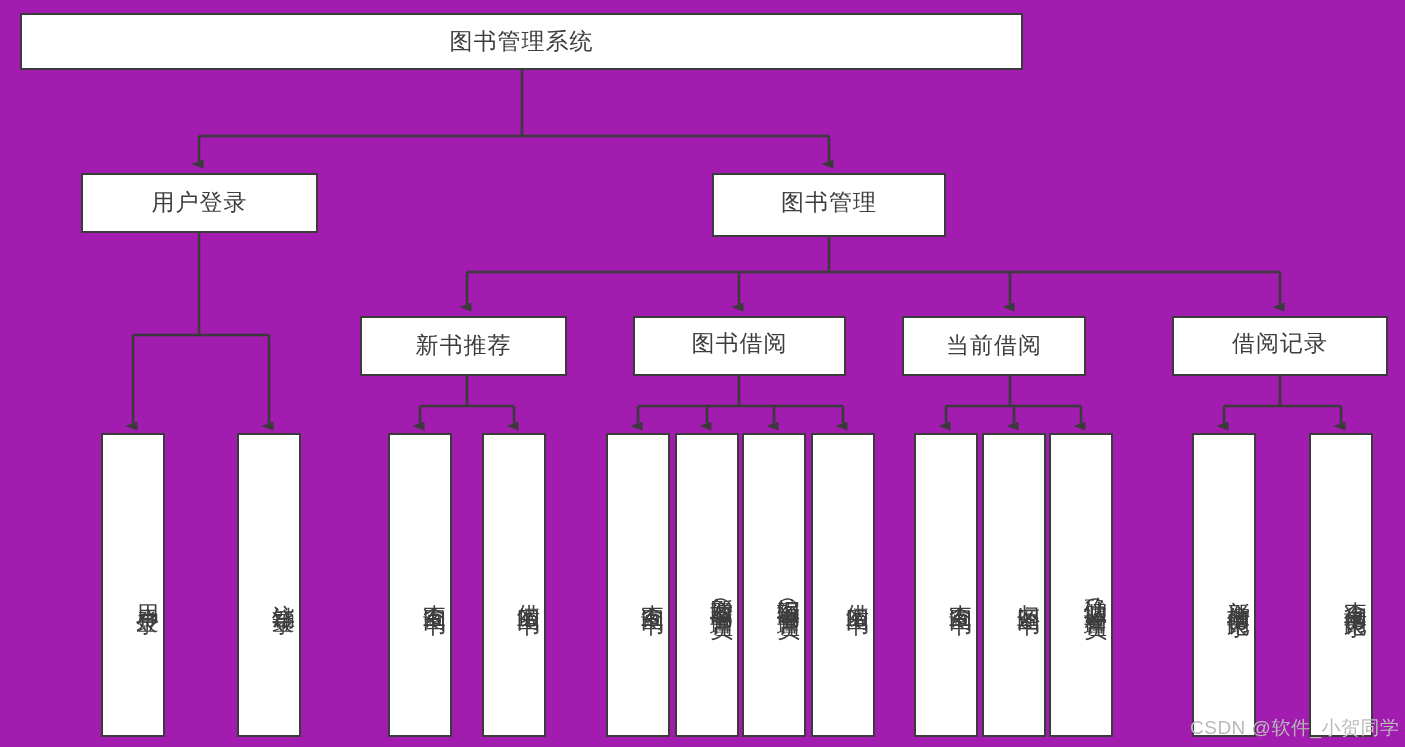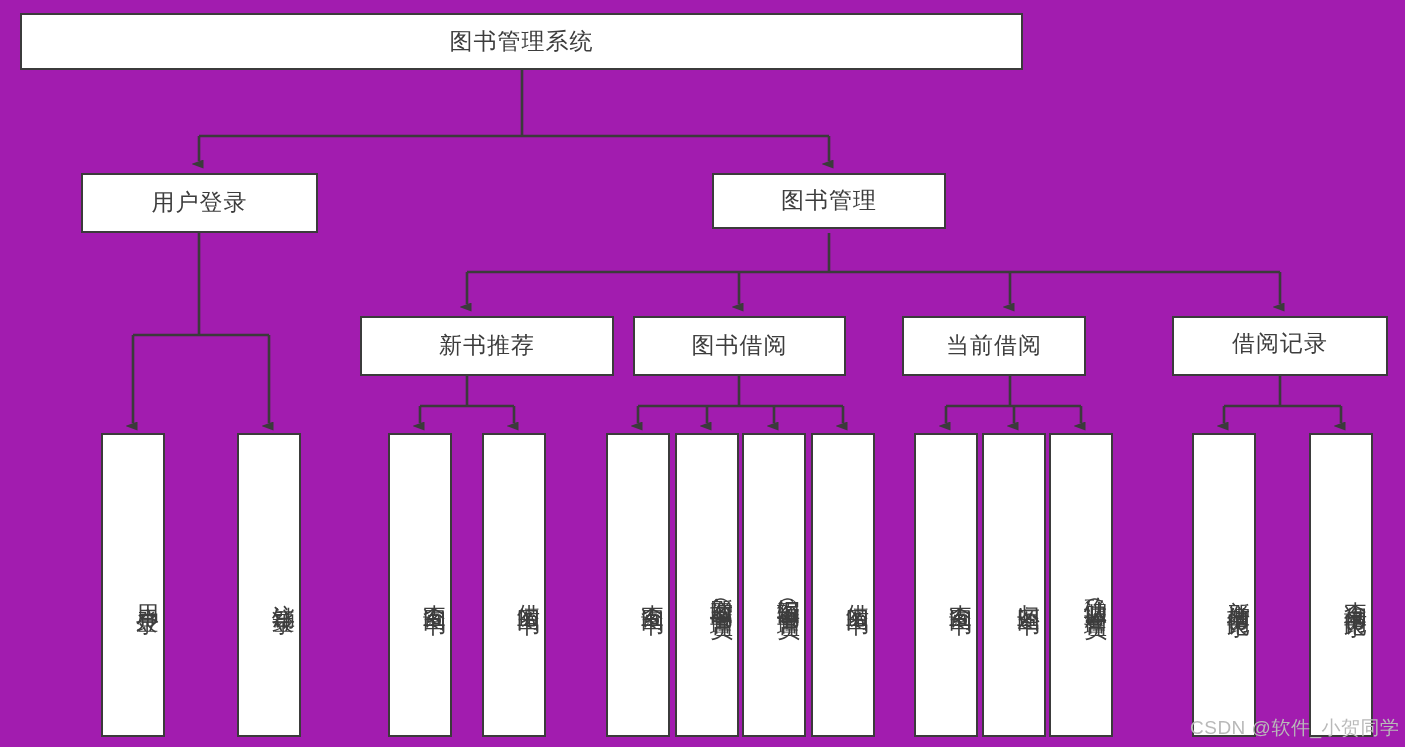--- a/index.html
+++ b/index.html
@@ -125,29 +125,29 @@
   </svg>
 
   <div class="node horiz root-node" style="left:20px; top:13px; width:1003px; height:57px;">
     <span>图书管理系统</span>
   </div>
 
   <div class="node horiz" style="left:81px; top:173px; width:237px; height:60px;">
     <span>用户登录</span>
   </div>
 
-  <div class="node horiz" style="left:712px; top:173px; width:234px; height:56px;">
+  <div class="node horiz" style="left:712px; top:173px; width:234px; height:64px;font-family:Liberation Mono, monospace;">
     <span>图书管理</span>
   </div>
 
-  <div class="node horiz" style="left:360px; top:316px; width:254px; height:60px;">
+  <div class="node horiz" style="left:360px; top:316px; width:207px; height:60px;">
     <span>新书推荐</span>
   </div>
 
-  <div class="node horiz" style="left:633px; top:316px; width:213px; height:60px;">
+  <div class="node horiz" style="left:633px; top:316px; width:213px; height:60px;font-family:Liberation Mono, monospace;">
     <span>图书借阅</span>
   </div>
 
   <div class="node horiz" style="left:902px; top:316px; width:184px; height:60px;">
     <span>当前借阅</span>
   </div>
 
   <div class="node horiz" style="left:1172px; top:316px; width:216px; height:60px;font-family:Liberation Mono, monospace;">
     <span>借阅记录</span>
   </div>

